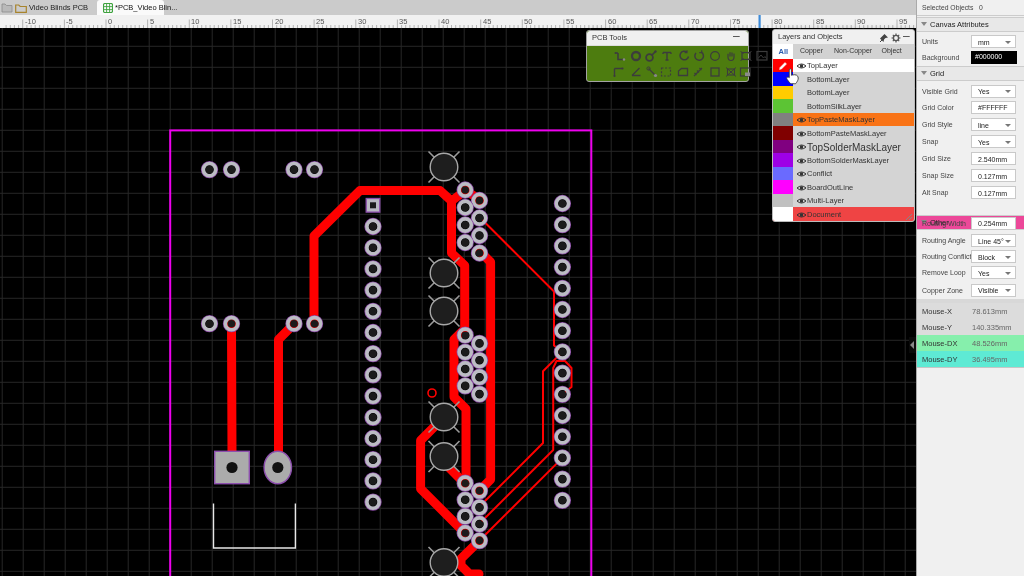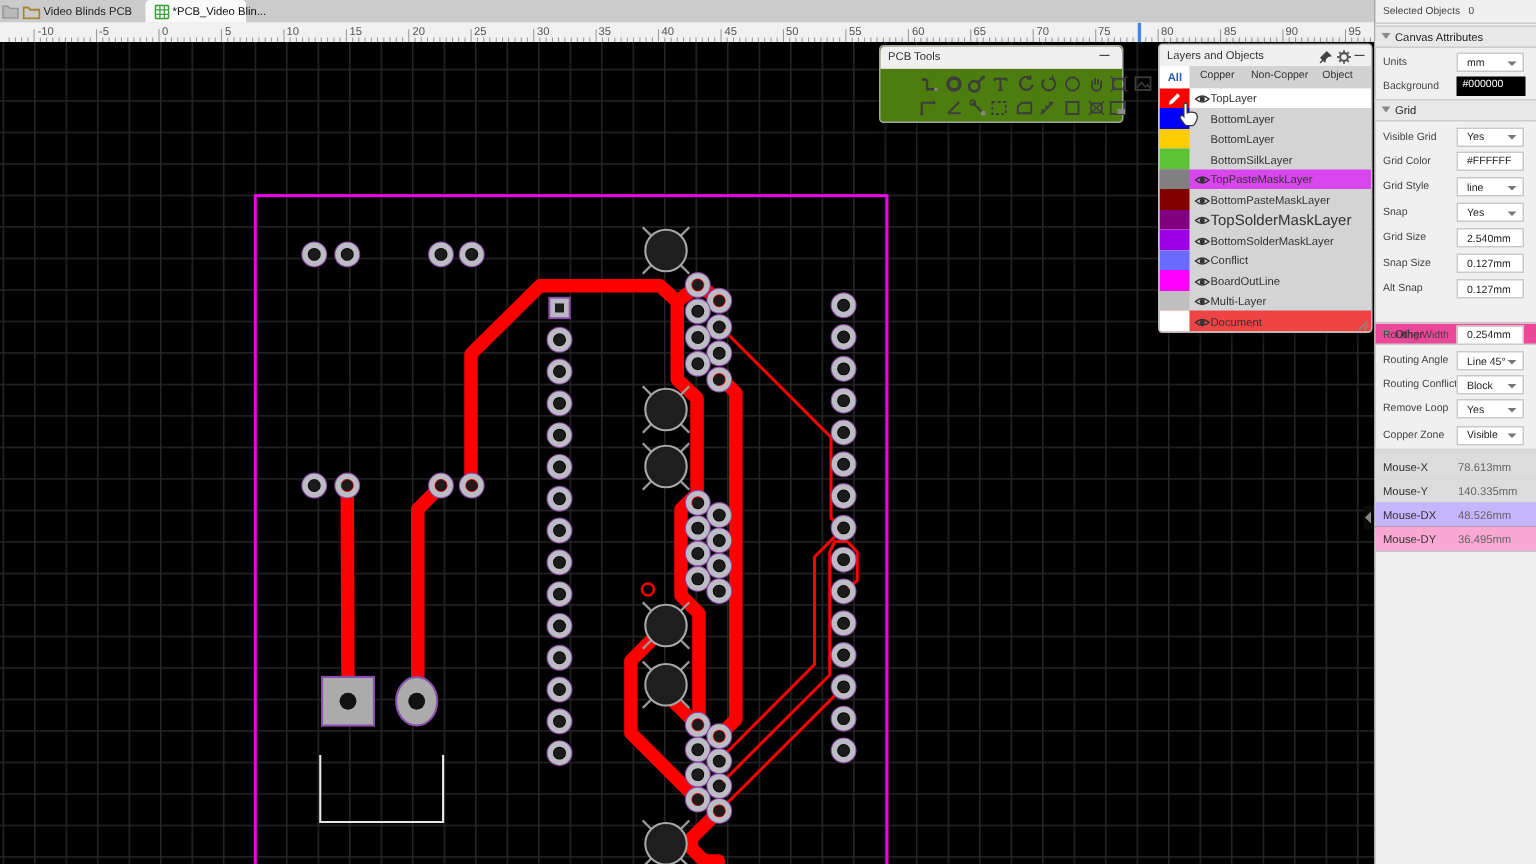--- a/index.html
+++ b/index.html
@@ -267,21 +267,21 @@
         <span style="position:absolute;left:34px;top:2.5px;font-size:7.5px;color:#333;white-space:nowrap">BottomLayer</span>
       </div>
       <div style="position:absolute;left:0;top:27.0px;width:141px;height:13.5px;background:#d4d4d4">
         <div style="position:absolute;left:0;top:0;width:19.5px;height:13.5px;background:#ffcc00"></div>
         <span style="position:absolute;left:34px;top:2.5px;font-size:7.5px;color:#333;white-space:nowrap">BottomLayer</span>
       </div>
       <div style="position:absolute;left:0;top:40.5px;width:141px;height:13.5px;background:#d4d4d4">
         <div style="position:absolute;left:0;top:0;width:19.5px;height:13.5px;background:#5cc434"></div>
         <span style="position:absolute;left:34px;top:2.5px;font-size:7.5px;color:#333;white-space:nowrap">BottomSilkLayer</span>
       </div>
-      <div style="position:absolute;left:0;top:54.0px;width:141px;height:13.5px;background:#d946ef">
+      <div style="position:absolute;left:0;top:54.0px;width:141px;height:13.5px;background:#f97316">
         <div style="position:absolute;left:0;top:0;width:19.5px;height:13.5px;background:#808080"></div>
         <svg width="11" height="10" viewBox="0 0 11 10" style="position:absolute;left:23px;top:2.5px">
           <path d="M1 5Q5.5 1 10 5Q5.5 9 1 5Z" fill="none" stroke="#333" stroke-width="1"></path>
           <circle cx="5.5" cy="5" r="1.7" fill="#333"></circle>
         </svg>
         <span style="position:absolute;left:34px;top:2.5px;font-size:7.5px;color:#333;white-space:nowrap">TopPasteMaskLayer</span>
       </div>
       <div style="position:absolute;left:0;top:67.5px;width:141px;height:13.5px;background:#d4d4d4">
         <div style="position:absolute;left:0;top:0;width:19.5px;height:13.5px;background:#800000"></div>
         <svg width="11" height="10" viewBox="0 0 11 10" style="position:absolute;left:23px;top:2.5px">
@@ -457,23 +457,23 @@
     </div>
     <div style="position:absolute;left:0;top:299px;width:108px;height:4px;background:#d8d8d8"></div>
     <div style="position:absolute;left:0;top:303px;width:108px;height:16px;background:#dcdcdc;border-bottom:1px solid #c6c6c6">
       <span style="position:absolute;left:5px;top:4px;font-size:7.5px;color:#333">Mouse-X</span>
       <span style="position:absolute;left:55px;top:4px;font-size:7.5px;color:#666">78.613mm</span>
     </div>
     <div style="position:absolute;left:0;top:319px;width:108px;height:16px;background:#dcdcdc;border-bottom:1px solid #c6c6c6">
       <span style="position:absolute;left:5px;top:4px;font-size:7.5px;color:#333">Mouse-Y</span>
       <span style="position:absolute;left:55px;top:4px;font-size:7.5px;color:#666">140.335mm</span>
     </div>
-    <div style="position:absolute;left:0;top:335px;width:108px;height:16px;background:#c4b5fd;border-bottom:1px solid #14532d">
+    <div style="position:absolute;left:0;top:335px;width:108px;height:16px;background:#86efac;border-bottom:1px solid #14532d">
       <span style="position:absolute;left:5px;top:4px;font-size:7.5px;color:#333">Mouse-DX</span>
       <span style="position:absolute;left:55px;top:4px;font-size:7.5px;color:#666">48.526mm</span>
     </div>
-    <div style="position:absolute;left:0;top:351px;width:108px;height:16px;background:#f9a8d4;border-bottom:1px solid #c6c6c6">
+    <div style="position:absolute;left:0;top:351px;width:108px;height:16px;background:#5eead4;border-bottom:1px solid #c6c6c6">
       <span style="position:absolute;left:5px;top:4px;font-size:7.5px;color:#333">Mouse-DY</span>
       <span style="position:absolute;left:55px;top:4px;font-size:7.5px;color:#666">36.495mm</span>
     </div>
   </div>
 <div class="abs" style="left:909px;top:337px;width:7px;height:16px;background:#0a0a0a">
     <span class="abs" style="left:1px;top:4px;width:0;height:0;border-top:4px solid transparent;border-bottom:4px solid transparent;border-right:4px solid #888"></span>
   </div>
 </body></html>

